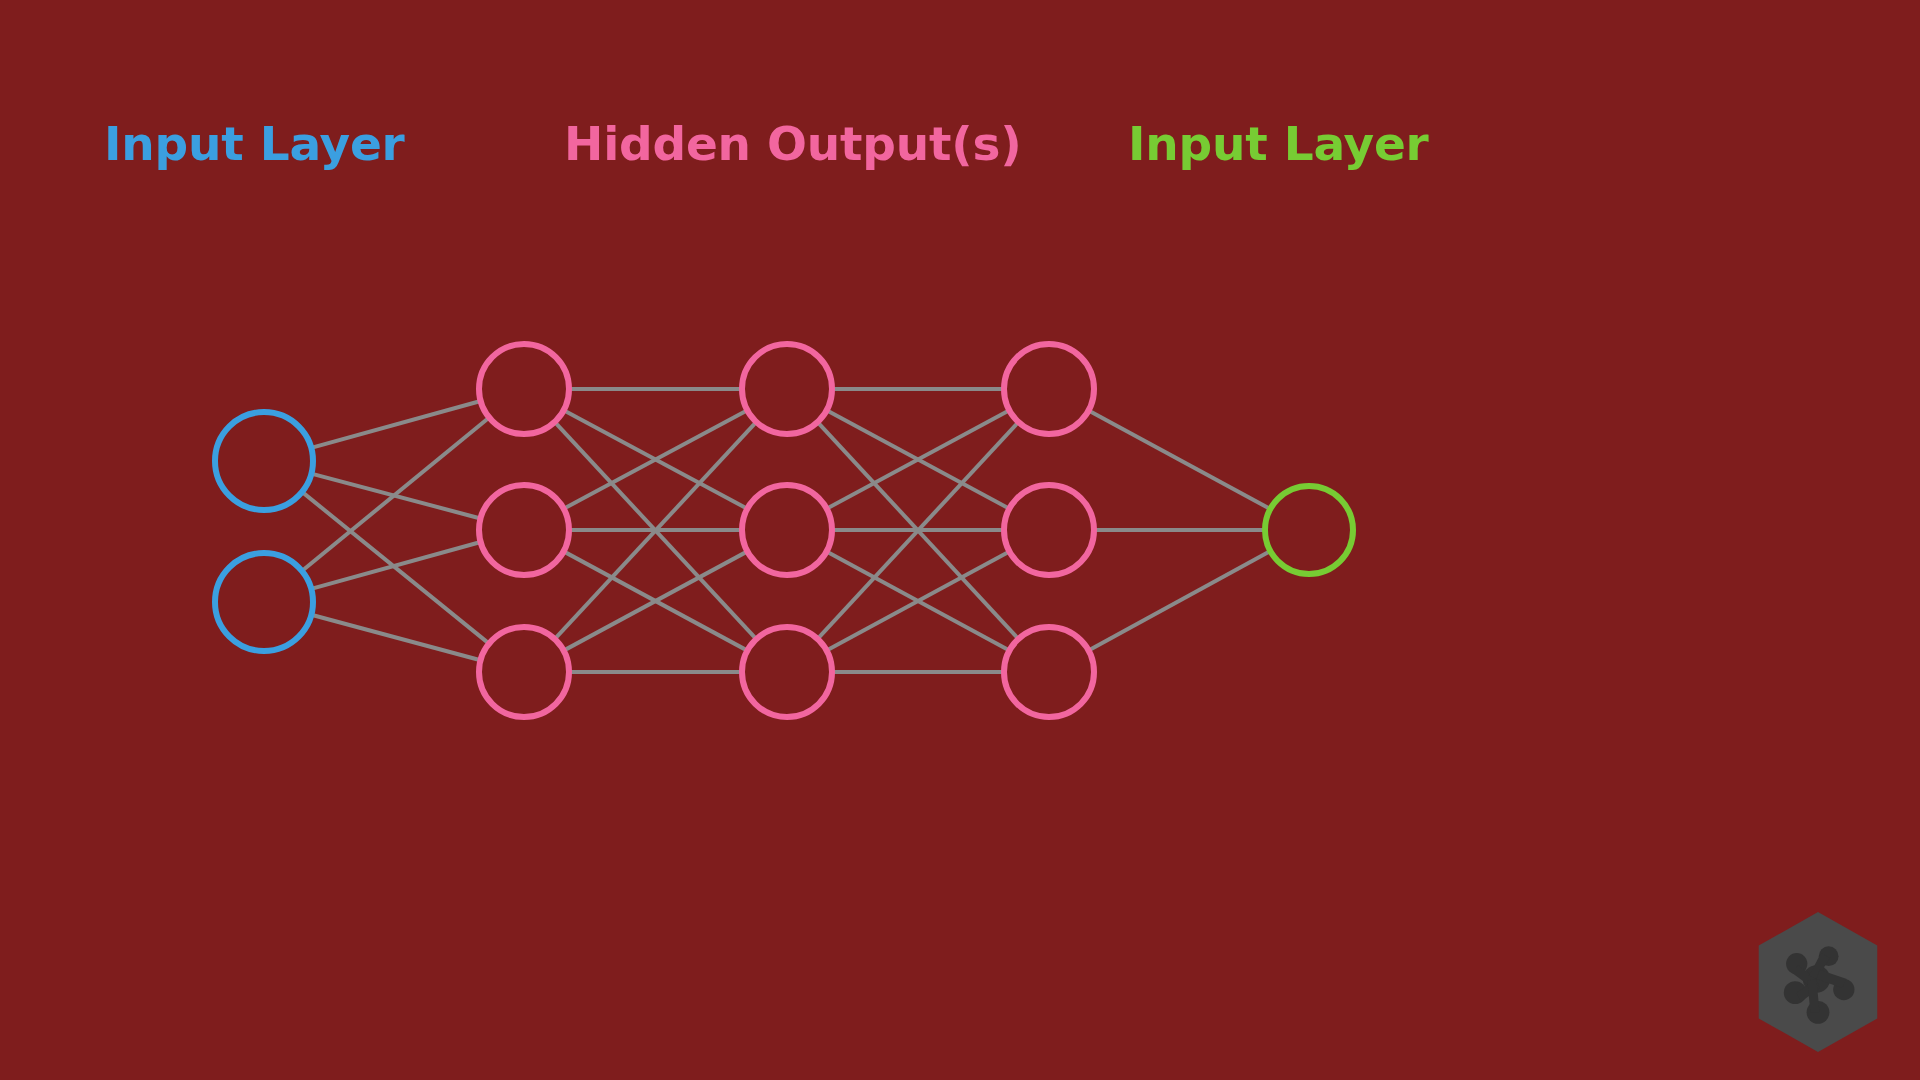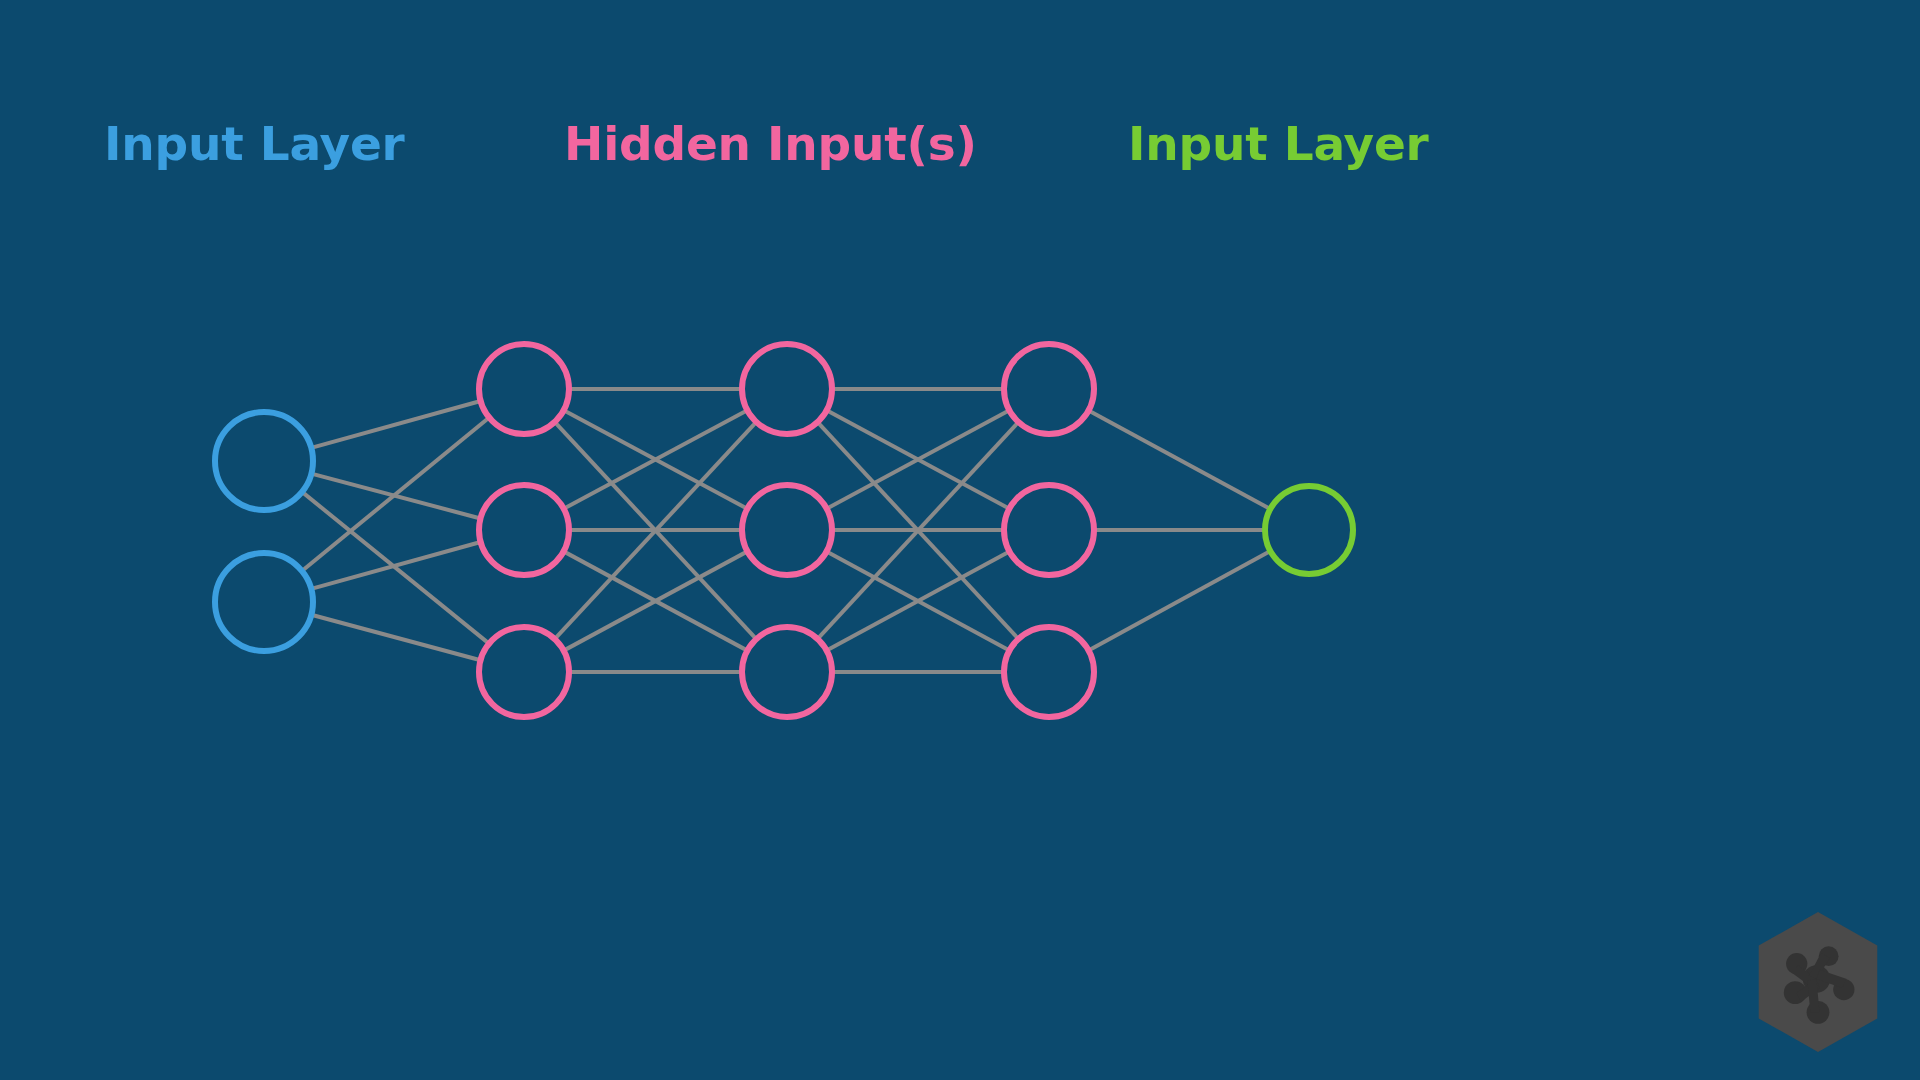--- a/index.html
+++ b/index.html
@@ -47,21 +47,21 @@
     left: 1742px;
     top: 906px;
     width: 152px;
     height: 152px;
     opacity: 1;
   }
 </style>
 </head>
 <body>
 
-<div id="stage" style="background: #0c4a6e;">
+<div id="stage" style="background: #7f1d1d;">
 
   <svg id="net-svg" viewBox="0 0 1920 1080" preserveAspectRatio="none">
     <g id="edges-group">
         <line x1="311.2227710719731" y1="447.9229249339151" x2="480.6321490155349" y2="401.00955873415955" stroke="#8a8a8a" stroke-width="4" stroke-linecap="butt"></line>
         <line x1="311.36059479553904" y1="473.56877323420076" x2="480.5055762081784" y2="518.457249070632" stroke="#8a8a8a" stroke-width="4" stroke-linecap="butt"></line>
         <line x1="302.0474843195704" y1="491.87699689011293" x2="489.05843276774146" y2="643.6435742845902" stroke="#8a8a8a" stroke-width="4" stroke-linecap="butt"></line>
         <line x1="301.90441390721645" y1="570.9475378375496" x2="489.1898239627604" y2="417.5175672920463" stroke="#8a8a8a" stroke-width="4" stroke-linecap="butt"></line>
         <line x1="311.2227710719731" y1="588.9229249339152" x2="480.6321490155349" y2="542.0095587341596" stroke="#8a8a8a" stroke-width="4" stroke-linecap="butt"></line>
         <line x1="311.3151721675128" y1="614.7387001989457" x2="480.5472908665699" y2="660.3011936948458" stroke="#8a8a8a" stroke-width="4" stroke-linecap="butt"></line>
         <line x1="569" y1="389" x2="742" y2="389" stroke="#8a8a8a" stroke-width="4" stroke-linecap="butt"></line>
@@ -97,21 +97,21 @@
         <circle cx="787" cy="672" r="45" fill="none" stroke="#f2669f" stroke-width="6"></circle>
         <circle cx="1049" cy="389" r="45" fill="none" stroke="#f2669f" stroke-width="6"></circle>
         <circle cx="1049" cy="530" r="45" fill="none" stroke="#f2669f" stroke-width="6"></circle>
         <circle cx="1049" cy="672" r="45" fill="none" stroke="#f2669f" stroke-width="6"></circle>
         <circle cx="1309" cy="530" r="44" fill="none" stroke="#77cc33" stroke-width="6"></circle>
       </g>
   </svg>
 
   <div class="layer-label" id="label-input" style="color: rgb(59, 159, 224);">Input Layer</div>
 
-  <div class="layer-label" id="label-hidden" style="color: rgb(242, 102, 159);">Hidden Input(s)</div>
+  <div class="layer-label" id="label-hidden" style="color: rgb(242, 102, 159);">Hidden Output(s)</div>
 
   <div class="layer-label" id="label-output" style="color: rgb(119, 204, 51);">Input Layer</div>
 
   <svg id="watermark" viewBox="0 0 100 100">
     <path d="M50 4 L89 26 L89 74 L50 96 L11 74 L11 26 Z" fill="#4a4a4a" stroke="none"></path>
     <g fill="#333333">
       <circle cx="36" cy="38" r="7"></circle>
       <circle cx="57" cy="33" r="6.5"></circle>
       <circle cx="35" cy="57" r="7.5"></circle>
       <circle cx="67" cy="55" r="7"></circle>

